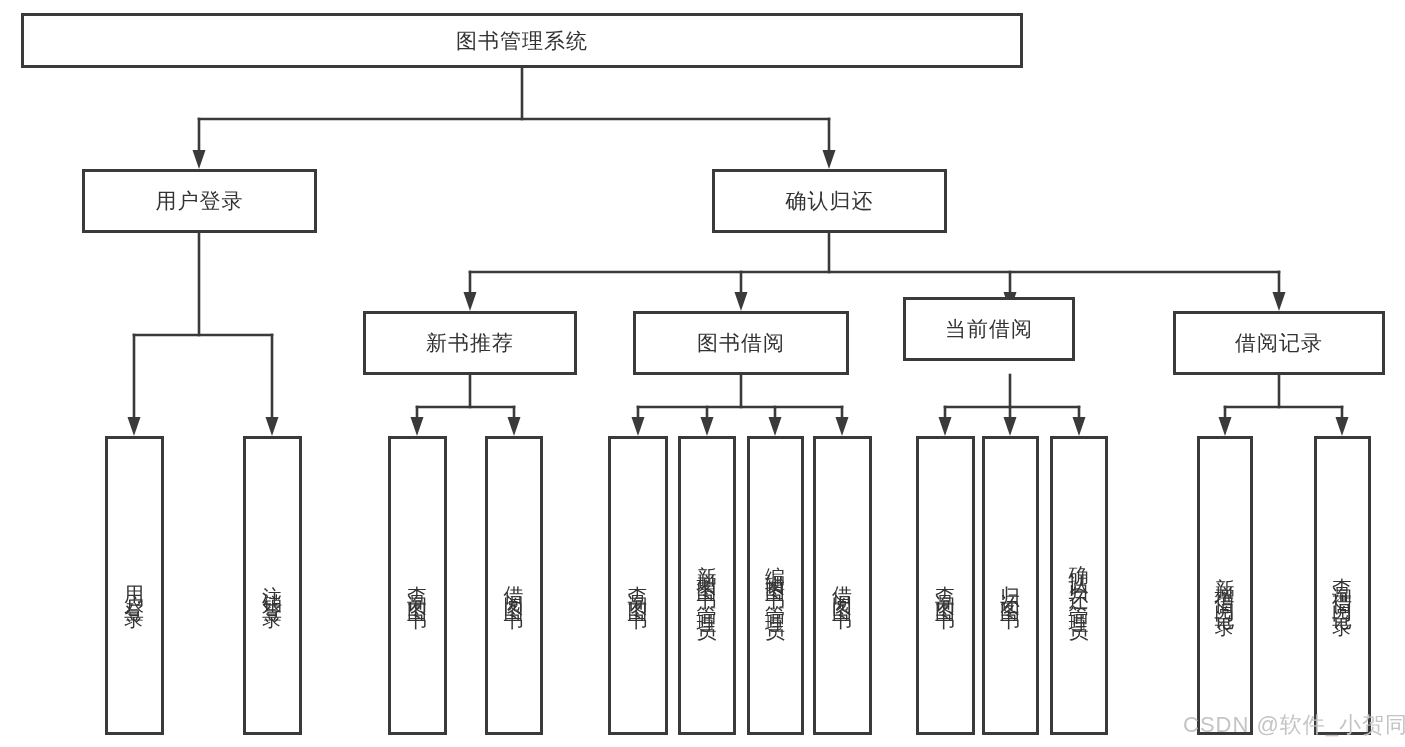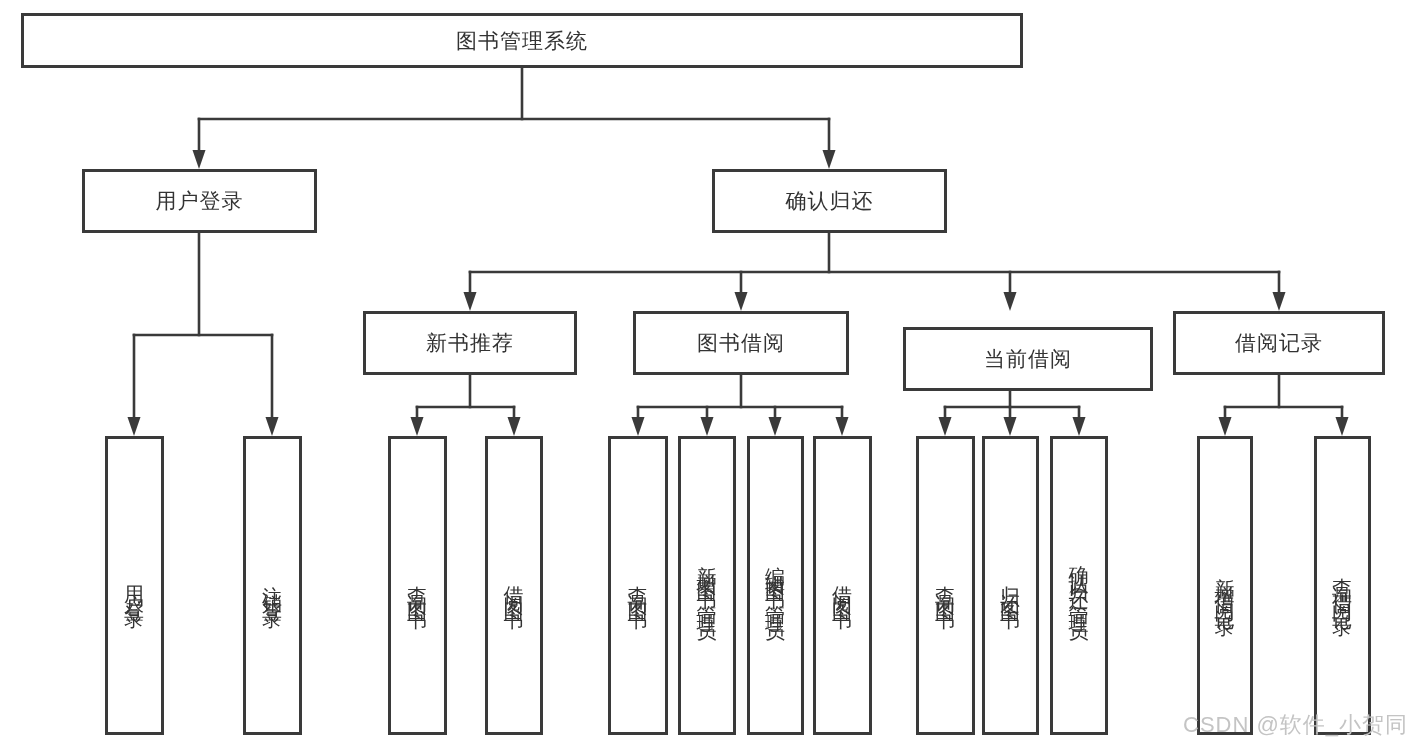--- a/index.html
+++ b/index.html
@@ -109,21 +109,21 @@
   <div class="node h-node" style="left:712px;top:169px;width:235px;height:64px;">
     <span>确认归还</span>
   </div>
 
   <div class="node h-node" style="left:363px;top:311px;width:214px;height:64px;">
     <span>新书推荐</span>
   </div>
   <div class="node h-node" style="left:633px;top:311px;width:216px;height:64px;">
     <span>图书借阅</span>
   </div>
-  <div class="node h-node" style="left:903px;top:327px;width:250px;height:64px;">
+  <div class="node h-node" style="left:903px;top:297px;width:172px;height:64px;">
     <span>当前借阅</span>
   </div>
   <div class="node h-node" style="left:1173px;top:311px;width:212px;height:64px;">
     <span>借阅记录</span>
   </div>
 
   <div class="node leaf" style="left:105px;width:59px;">用户登录</div>
   <div class="node leaf" style="left:243px;width:59px;">注销登录</div>
 
   <div class="node leaf" style="left:388px;width:59px;">查询图书</div>

